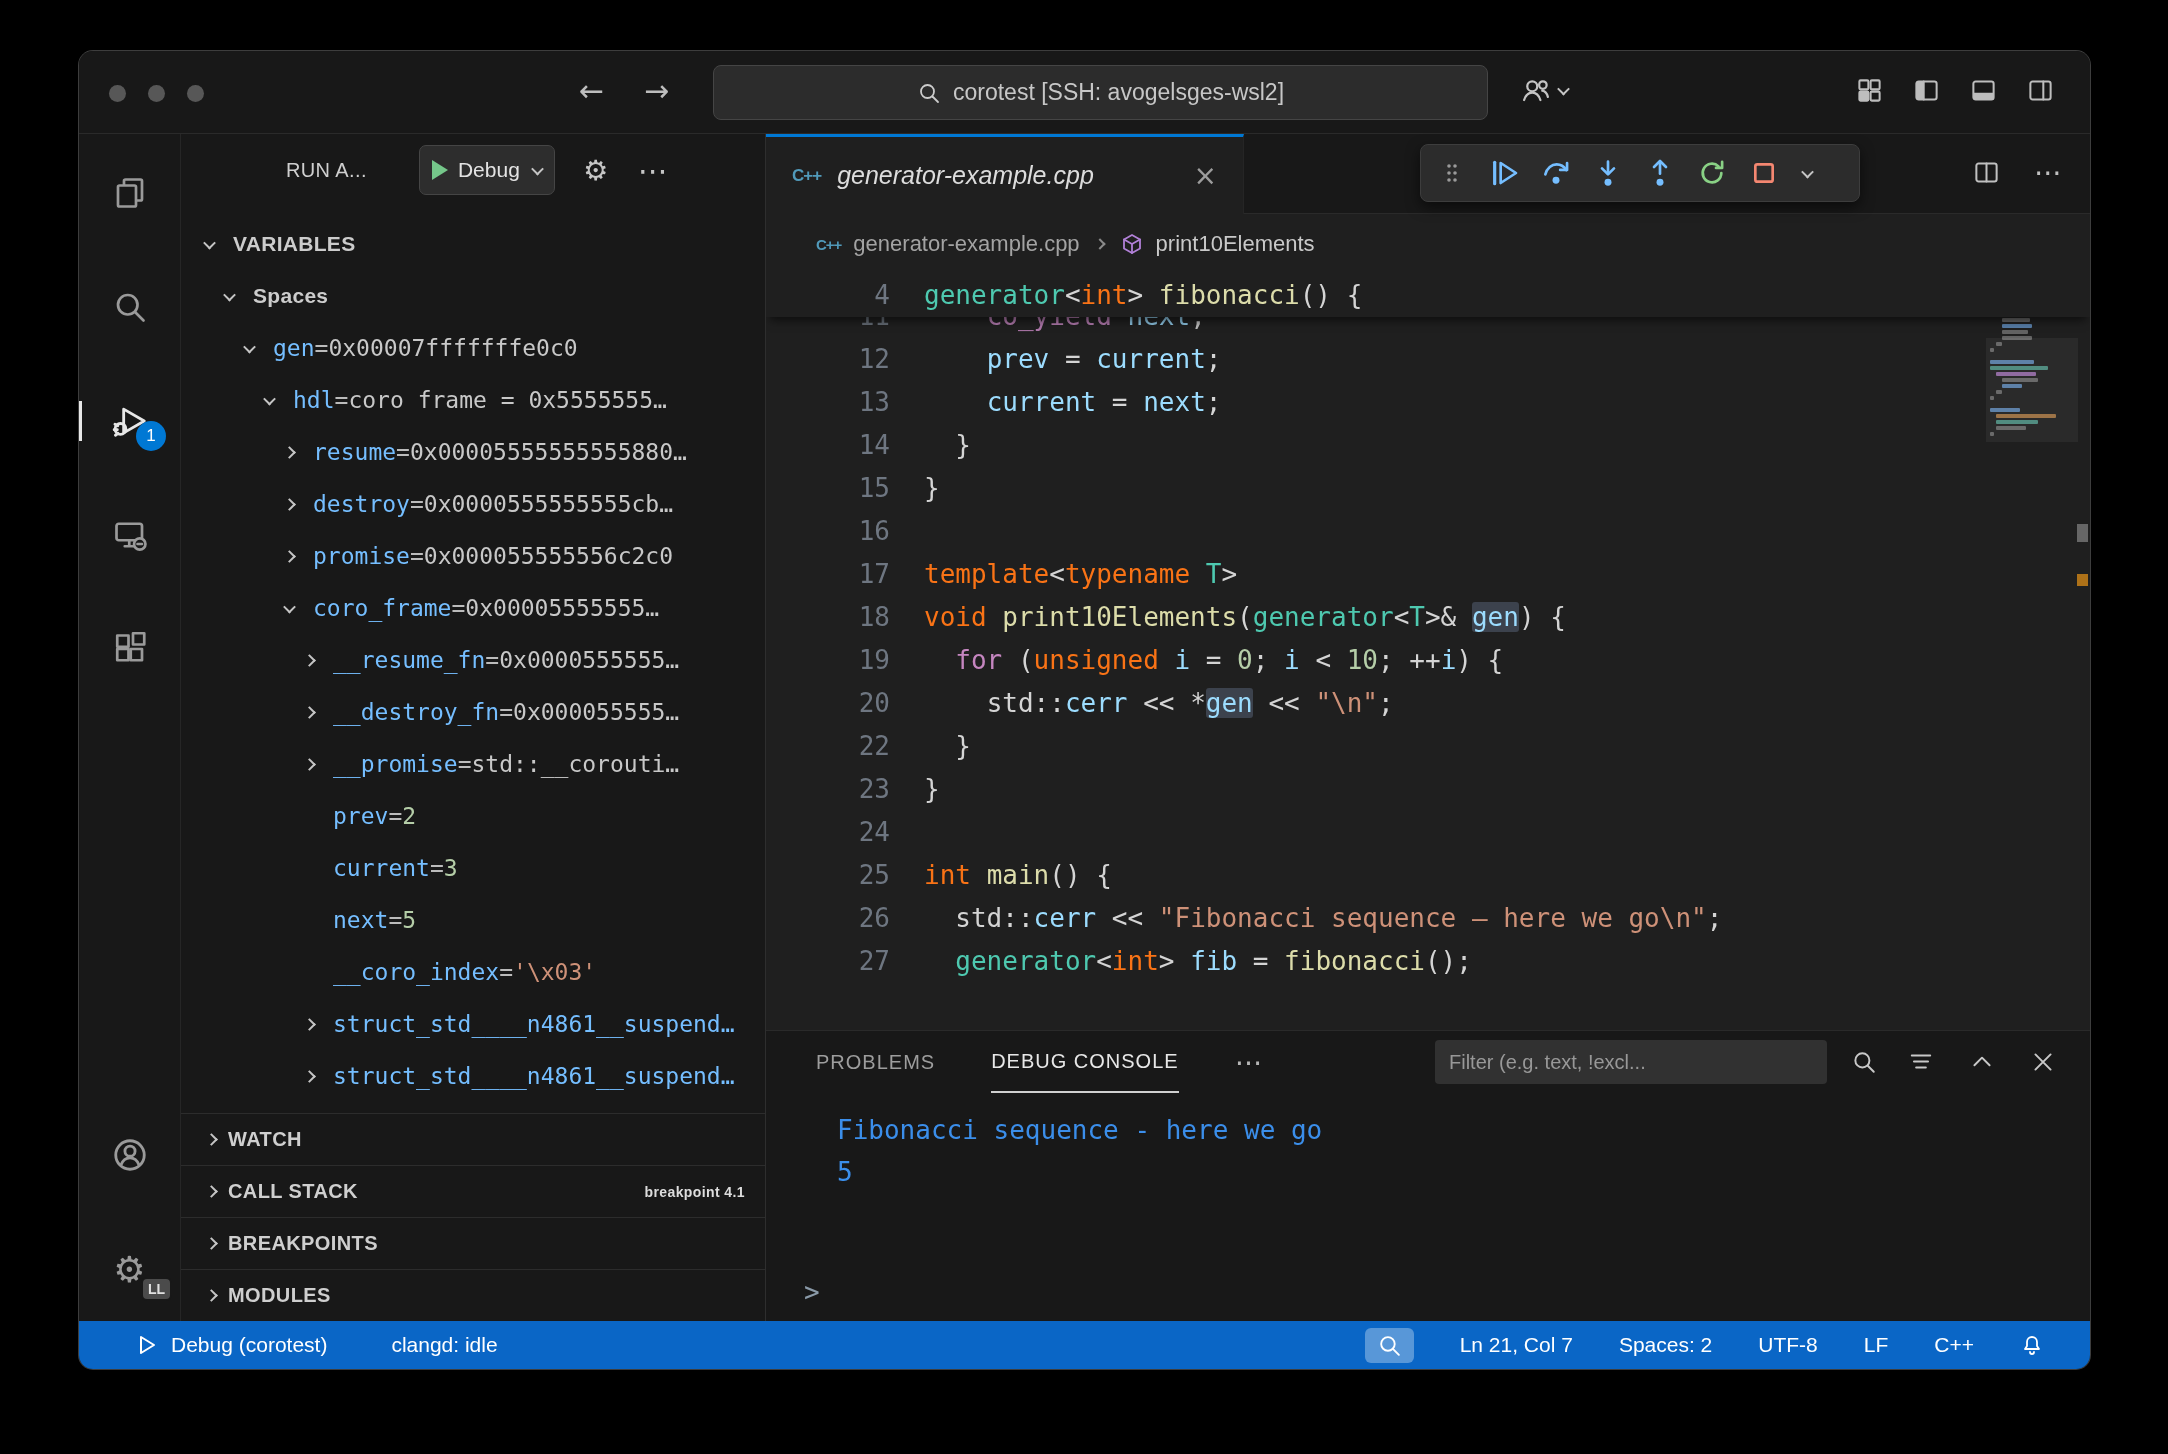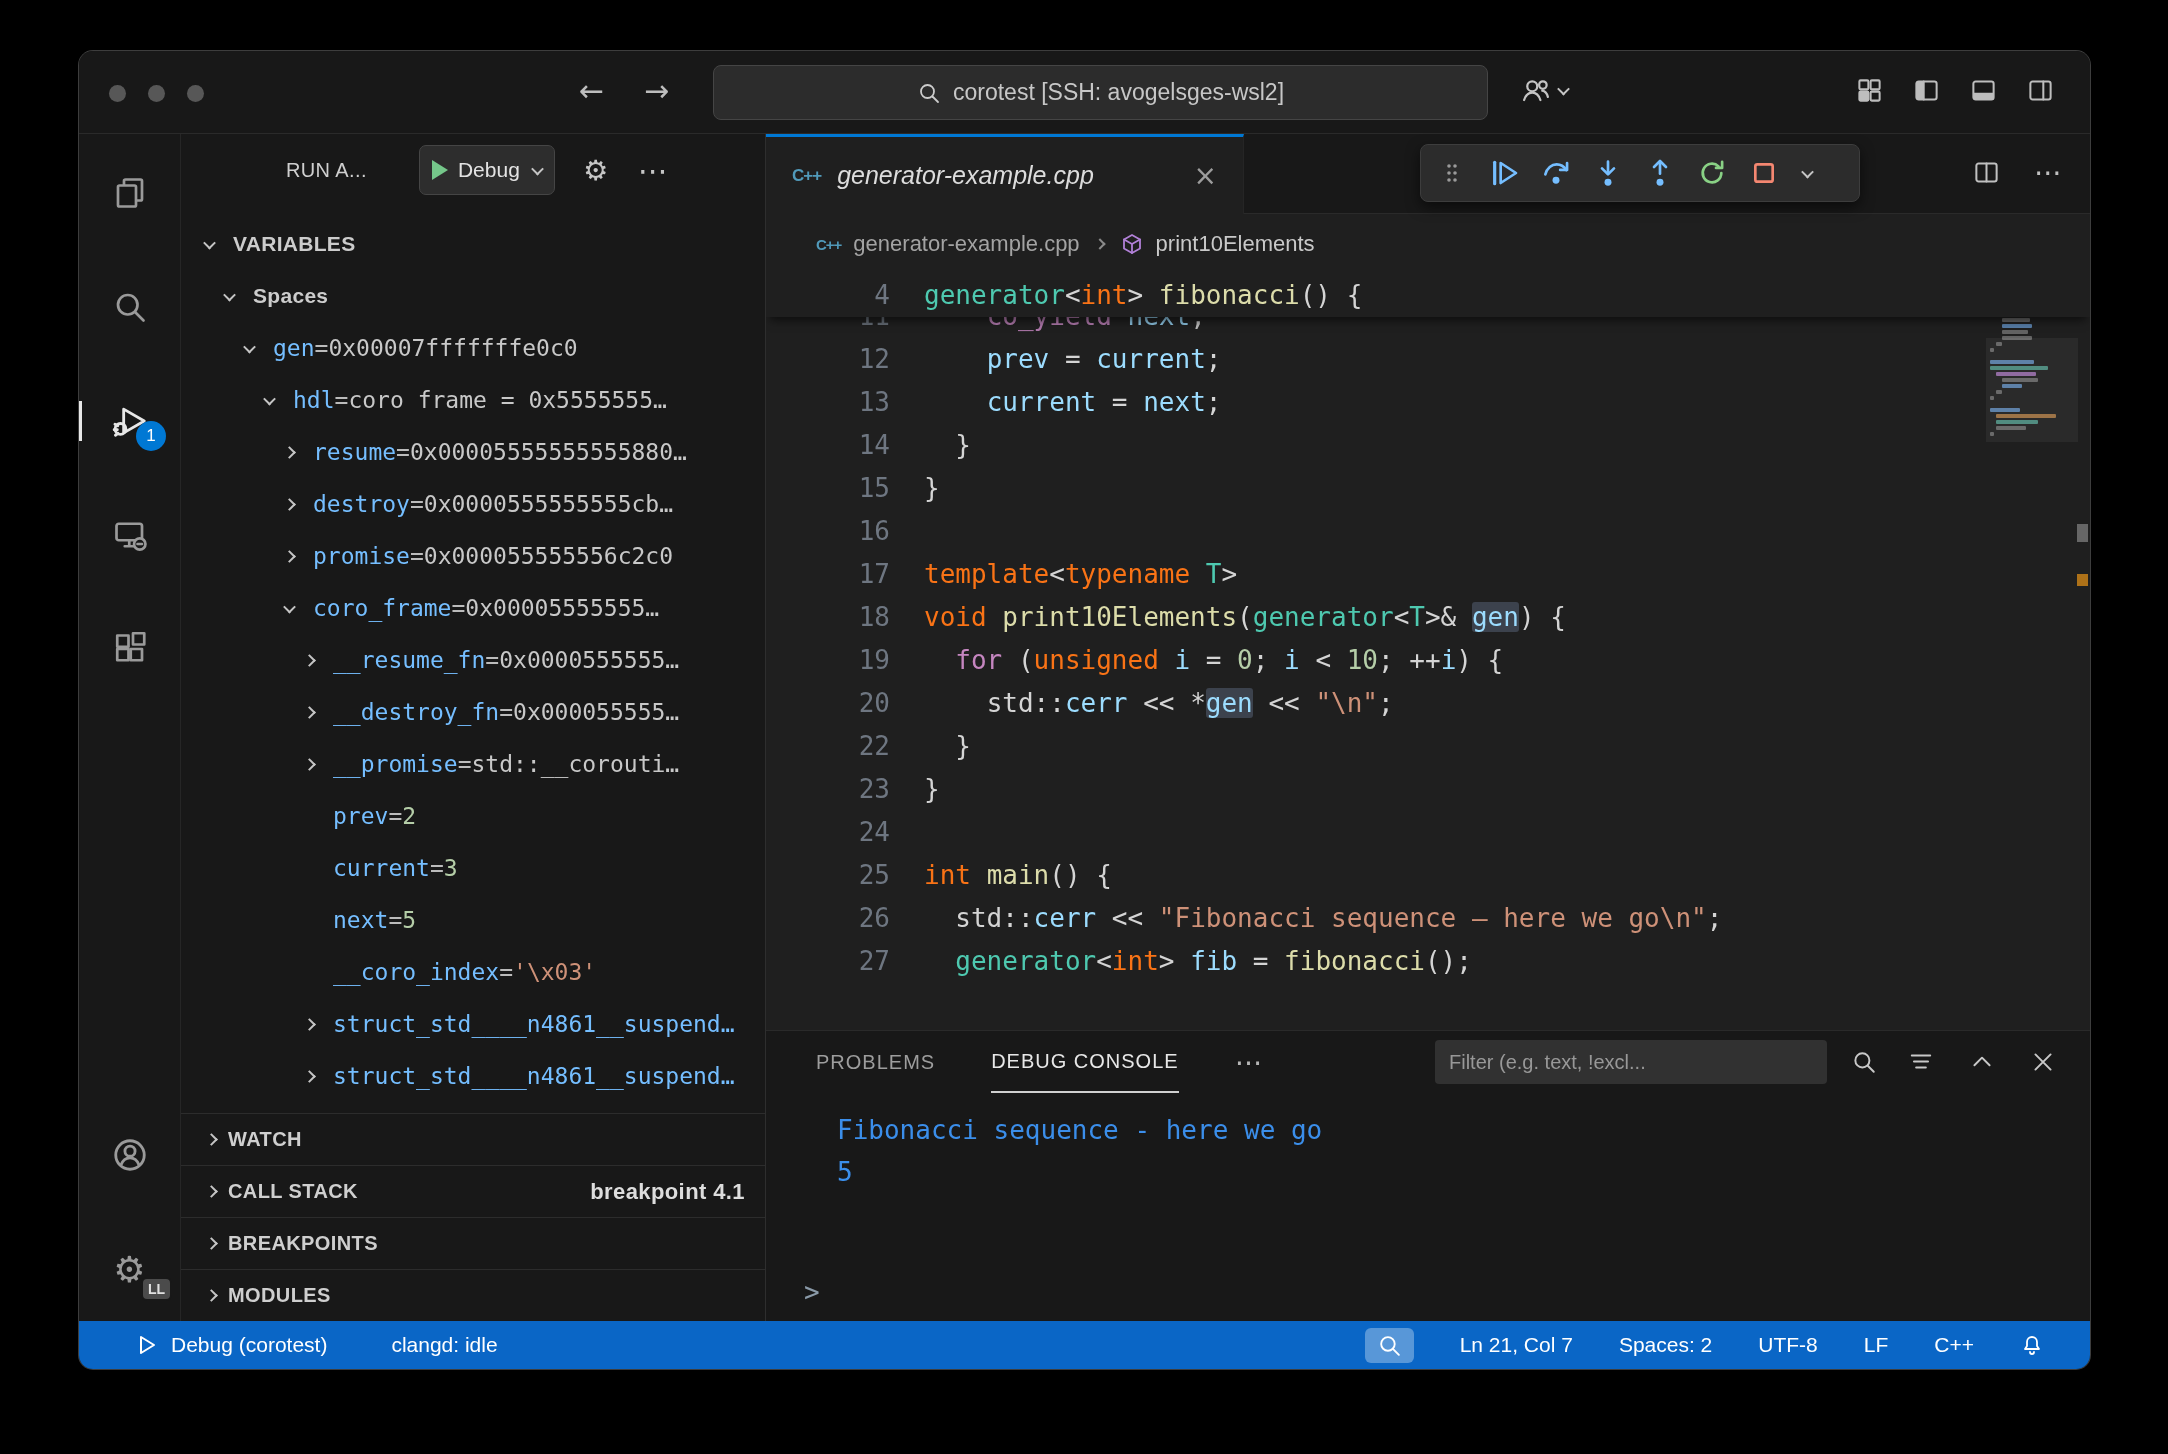--- a/index.html
+++ b/index.html
@@ -57,21 +57,21 @@
   .thead { font-family:"Liberation Sans", sans-serif; font-weight:bold; font-size:21px; color:#cccccc; letter-spacing:0.3px; }
   .tname { color:#75beff; }
   .teq { color:#bbbbbb; }
   .tval { color:#c8c8c8; }
   .tval.num { color:#b5cea8; }
   .tval.str { color:#ce9178; }
 
   .side-sections { flex:0 0 auto; }
   .sect { height:52px; border-top:1px solid #2c2c2c; display:flex; align-items:center; padding:0 20px 0 26px; gap:12px;
           font-weight:bold; font-size:20px; color:#cfcfcf; letter-spacing:0.4px; }
-  .sect .meta { margin-left:auto; font-size:22px; font-weight:bold; color:#dddddd; }
+  .sect .meta { margin-left:auto; font-size:14px; font-weight:bold; color:#dddddd; }
 
   
   .editorcol { flex:1 1 auto; display:flex; flex-direction:column; min-width:0; background:#1f1f1f; }
 
   .tabbar { position:relative; height:80px; flex:0 0 80px; background:#181818; border-bottom:1px solid #2a2a2a; display:flex; }
   .tab { width:478px; height:80px; background:#1f1f1f; border-top:3px solid #0078d4; border-right:1px solid #252525;
          display:flex; align-items:center; padding:0 26px; gap:16px; }
   .cpp-ic { color:#519aba; font-weight:bold; font-size:17px; letter-spacing:-1px; font-family:"Liberation Sans",sans-serif; }
   .tab-label { font-style:italic; font-size:25px; color:#dcdcdc; flex:1; }
   .tab-close { font-size:28px; color:#9c9c9c; font-family:"DejaVu Sans",sans-serif; }

